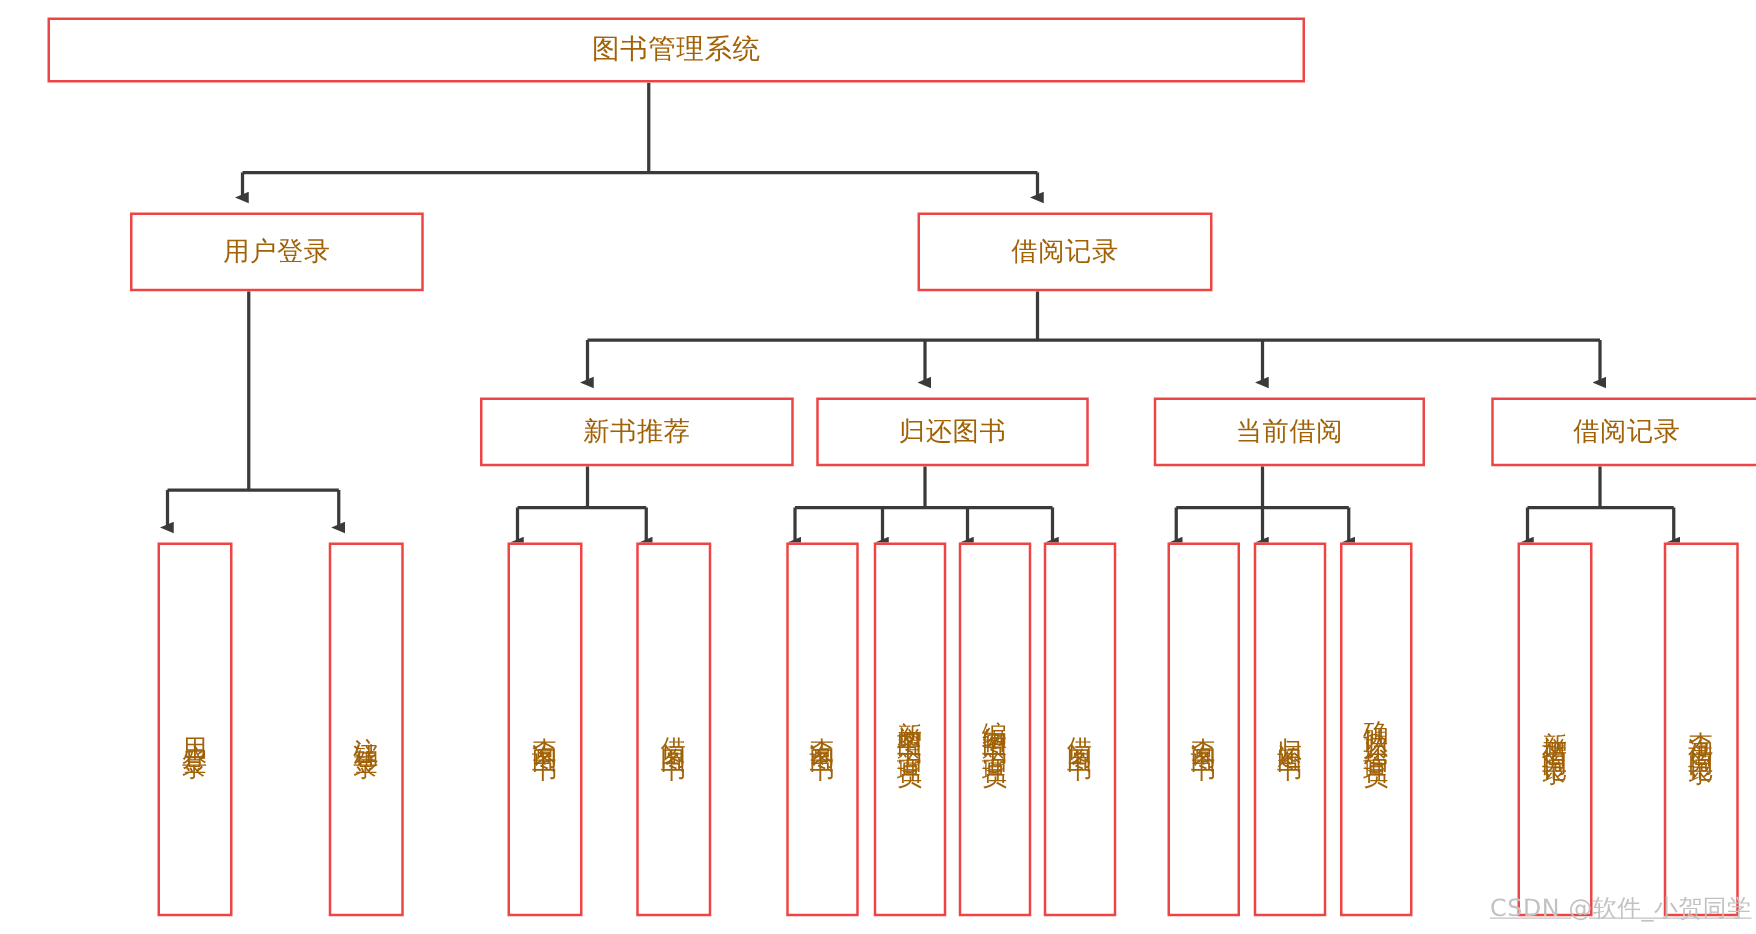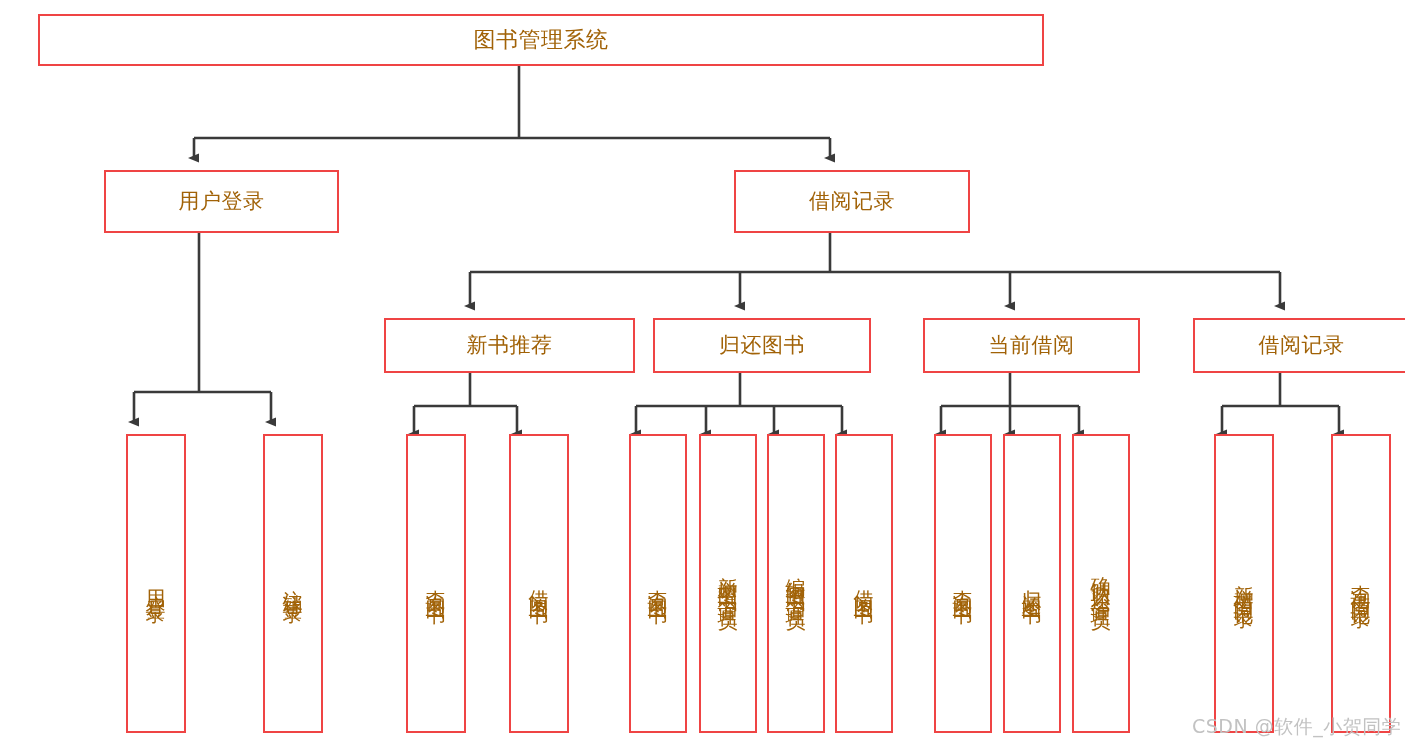--- a/index.html
+++ b/index.html
@@ -183,15 +183,15 @@
     <span class="vtext">确认归还（管理员）</span>
   </div>
 
   <div class="node leaf" style="left:1192px; top:434px; width:60px; height:299px;">
     <span class="vtext">新增借阅记录</span>
   </div>
   <div class="node leaf" style="left:1309px; top:434px; width:60px; height:299px;">
     <span class="vtext">查询借阅记录</span>
   </div>
 
-  <div class="watermark" style="left:1192px; top:714px;">CSDN @软件_小贺同学</div>
+  <div class="watermark" style="left:1192px; top:714px;text-decoration:underline;">CSDN @软件_小贺同学</div>
 
 </div>
 
 </body></html>

